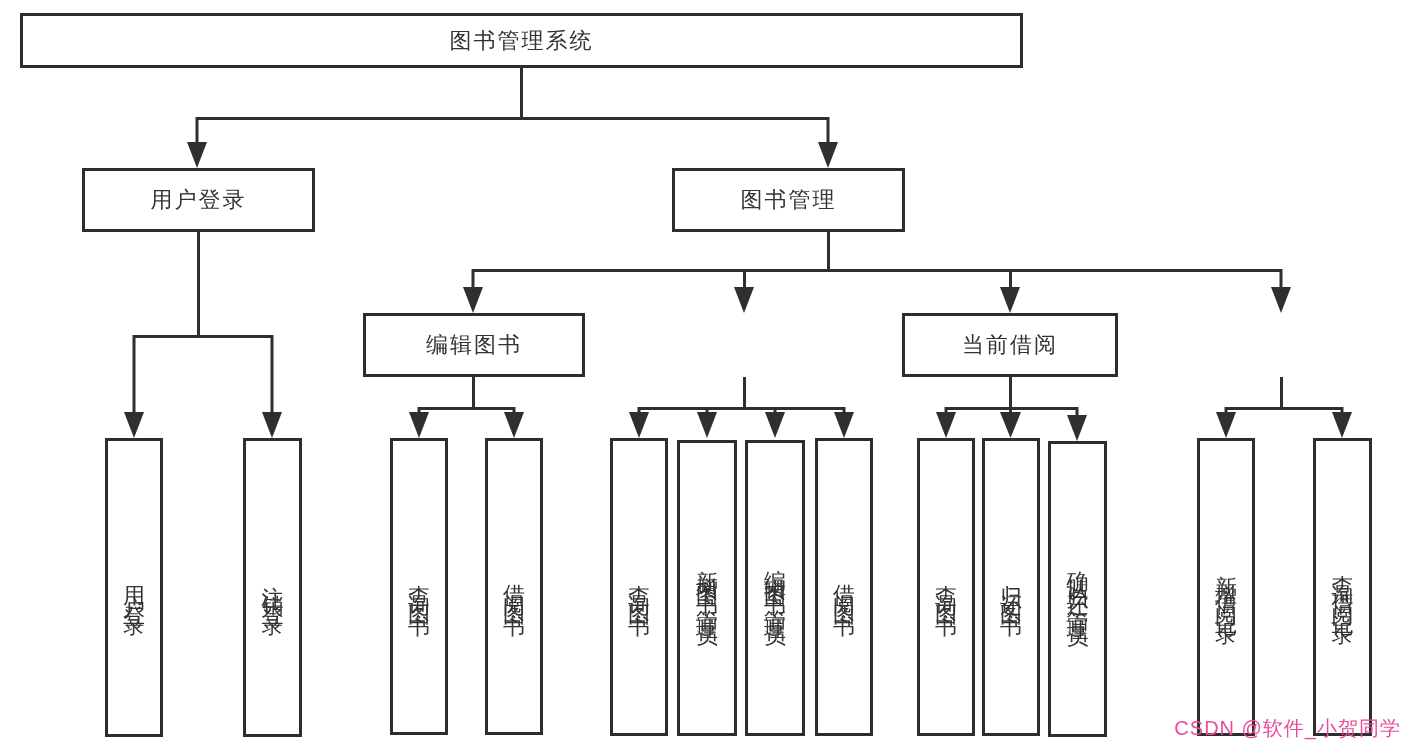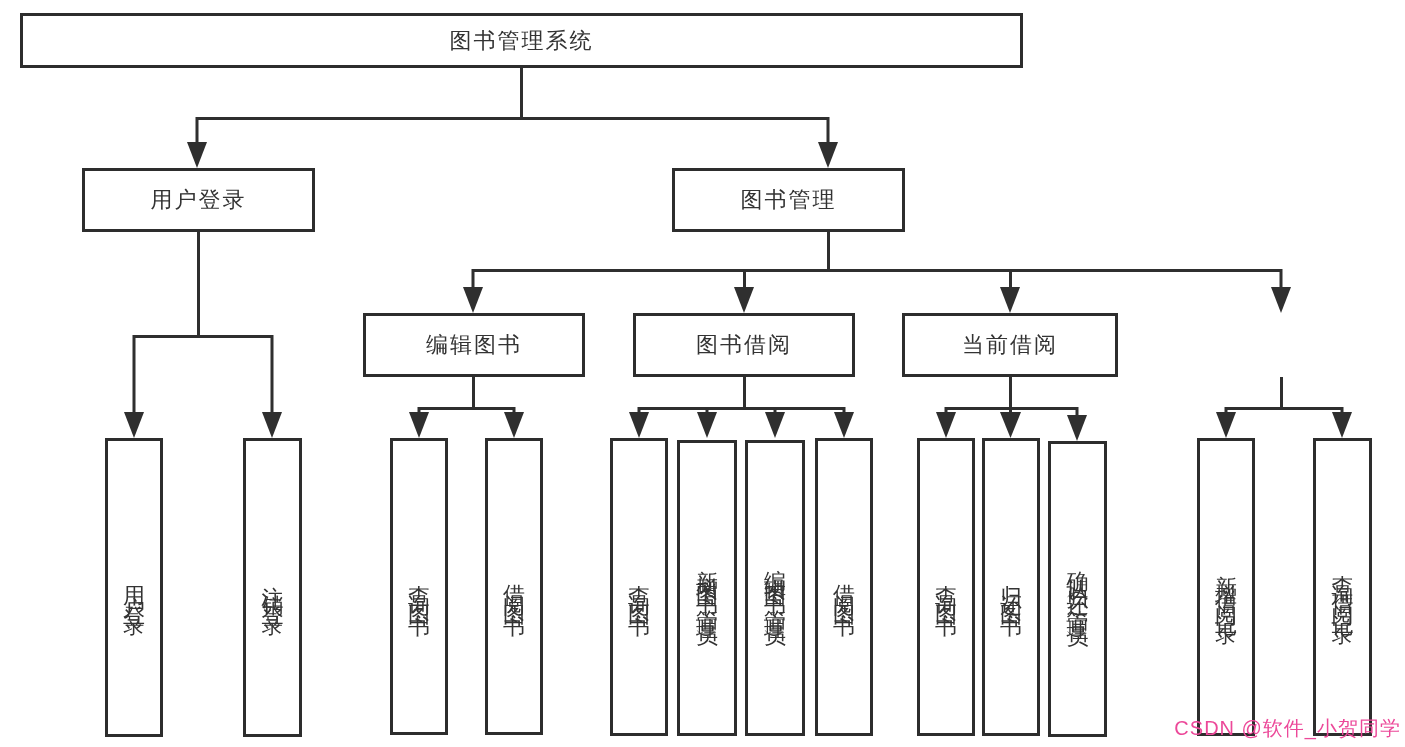--- a/index.html
+++ b/index.html
@@ -103,21 +103,20 @@
       <polygon points="1332,412 1352,412 1342,438"></polygon>
     </g>
   </svg>
 
   <div class="node" style="left:20px; top:13px; width:1003px; height:55px">图书管理系统</div>
 
   <div class="node" style="left:82px; top:168px; width:233px; height:64px">用户登录</div>
   <div class="node" style="left:672px; top:168px; width:233px; height:64px">图书管理</div>
 
   <div class="node" style="left:363px; top:313px; width:222px; height:64px">编辑图书</div>
-  <div class="node" style="left:633px; top:313px; width:222px; height:64px">图书借阅</div>
   <div class="node" style="left:902px; top:313px; width:216px; height:64px">当前借阅</div>
 
   <div class="node v" style="left:105px; top:438px; width:58px; height:299px">用户登录</div>
   <div class="node v" style="left:243px; top:438px; width:59px; height:299px">注销登录</div>
 
   <div class="node v" style="left:390px; top:438px; width:58px; height:297px">查询图书</div>
   <div class="node v" style="left:485px; top:438px; width:58px; height:297px">借阅图书</div>
 
   <div class="node v" style="left:610px; top:438px; width:58px; height:298px">查询图书</div>
   <div class="node v tight" style="left:677px; top:440px; width:60px; height:296px">新增图书（管理员）</div>

